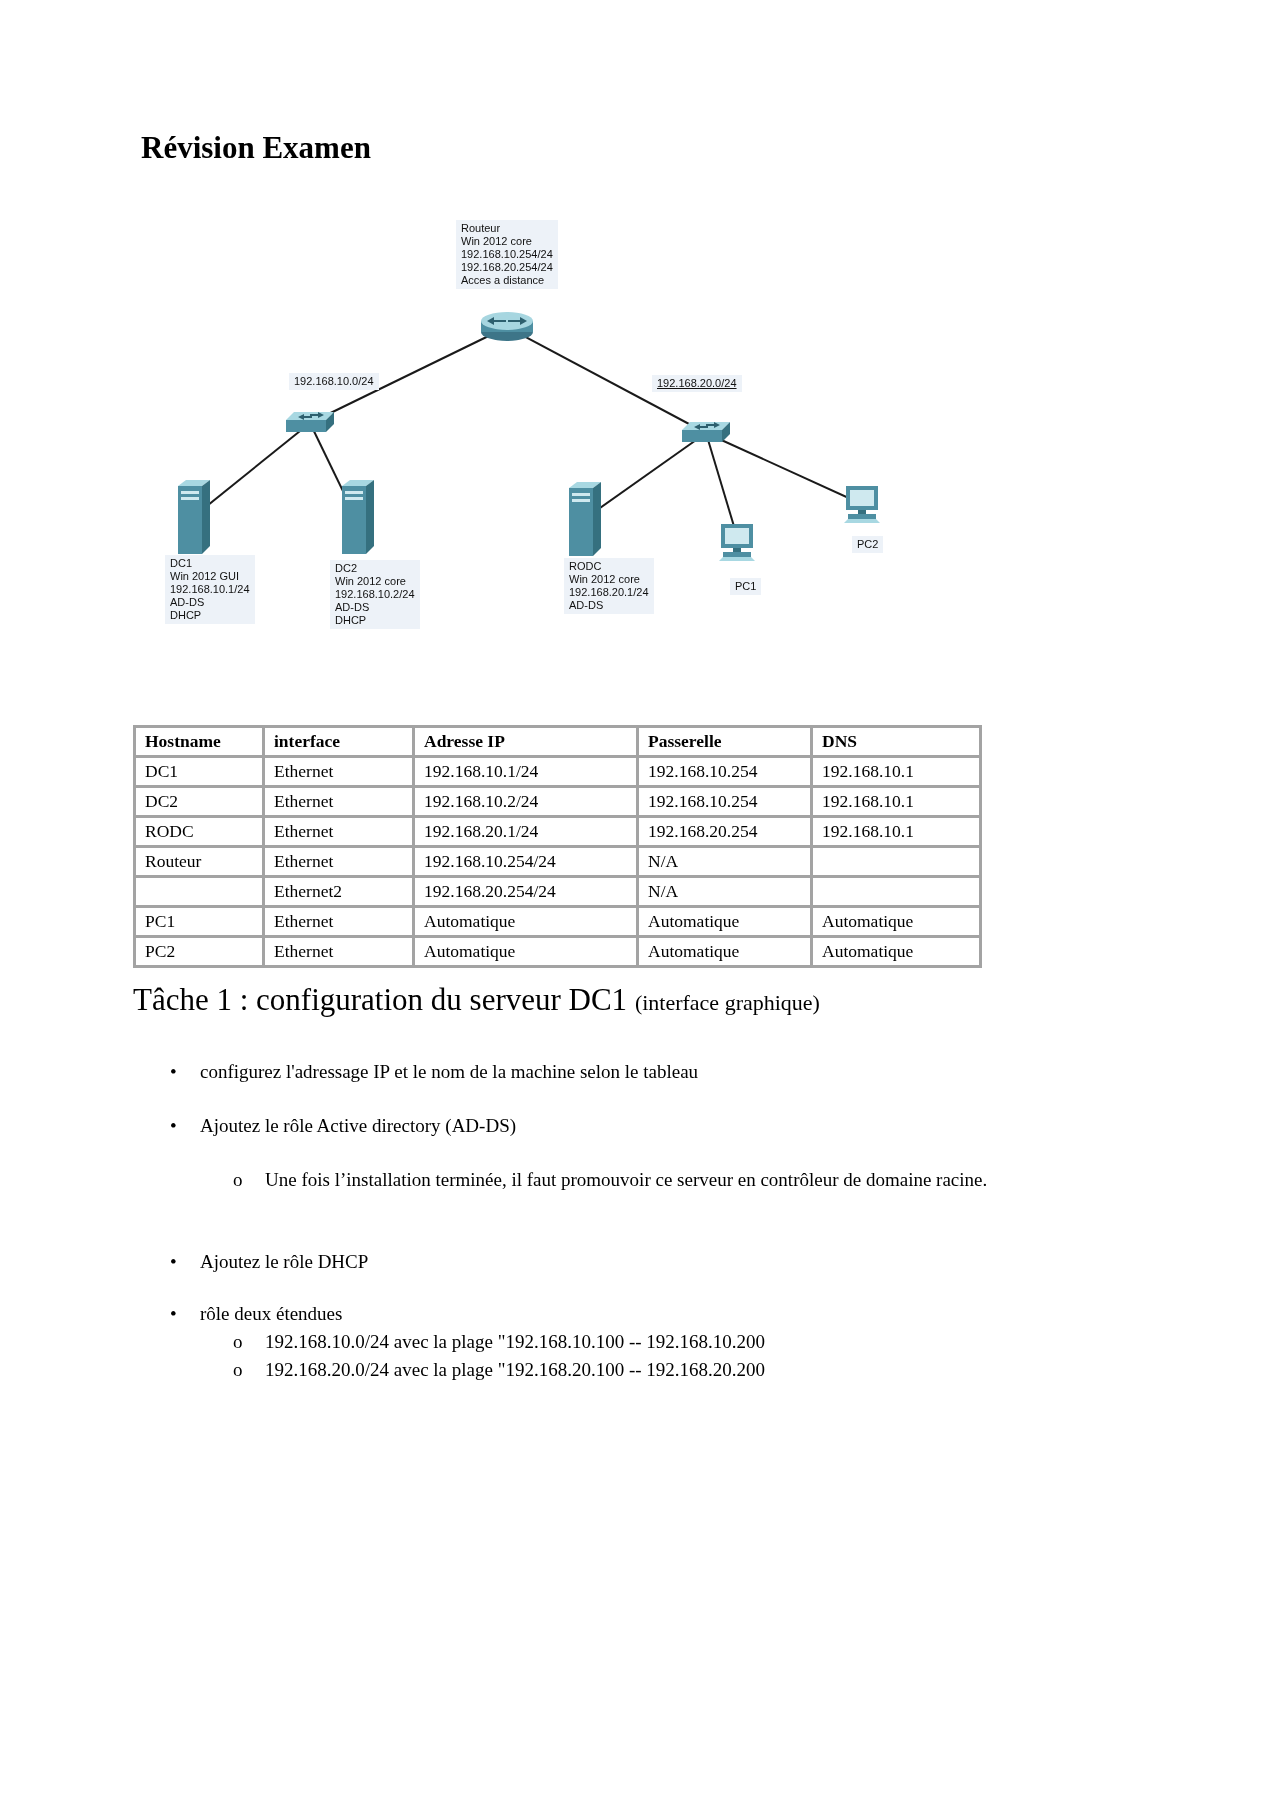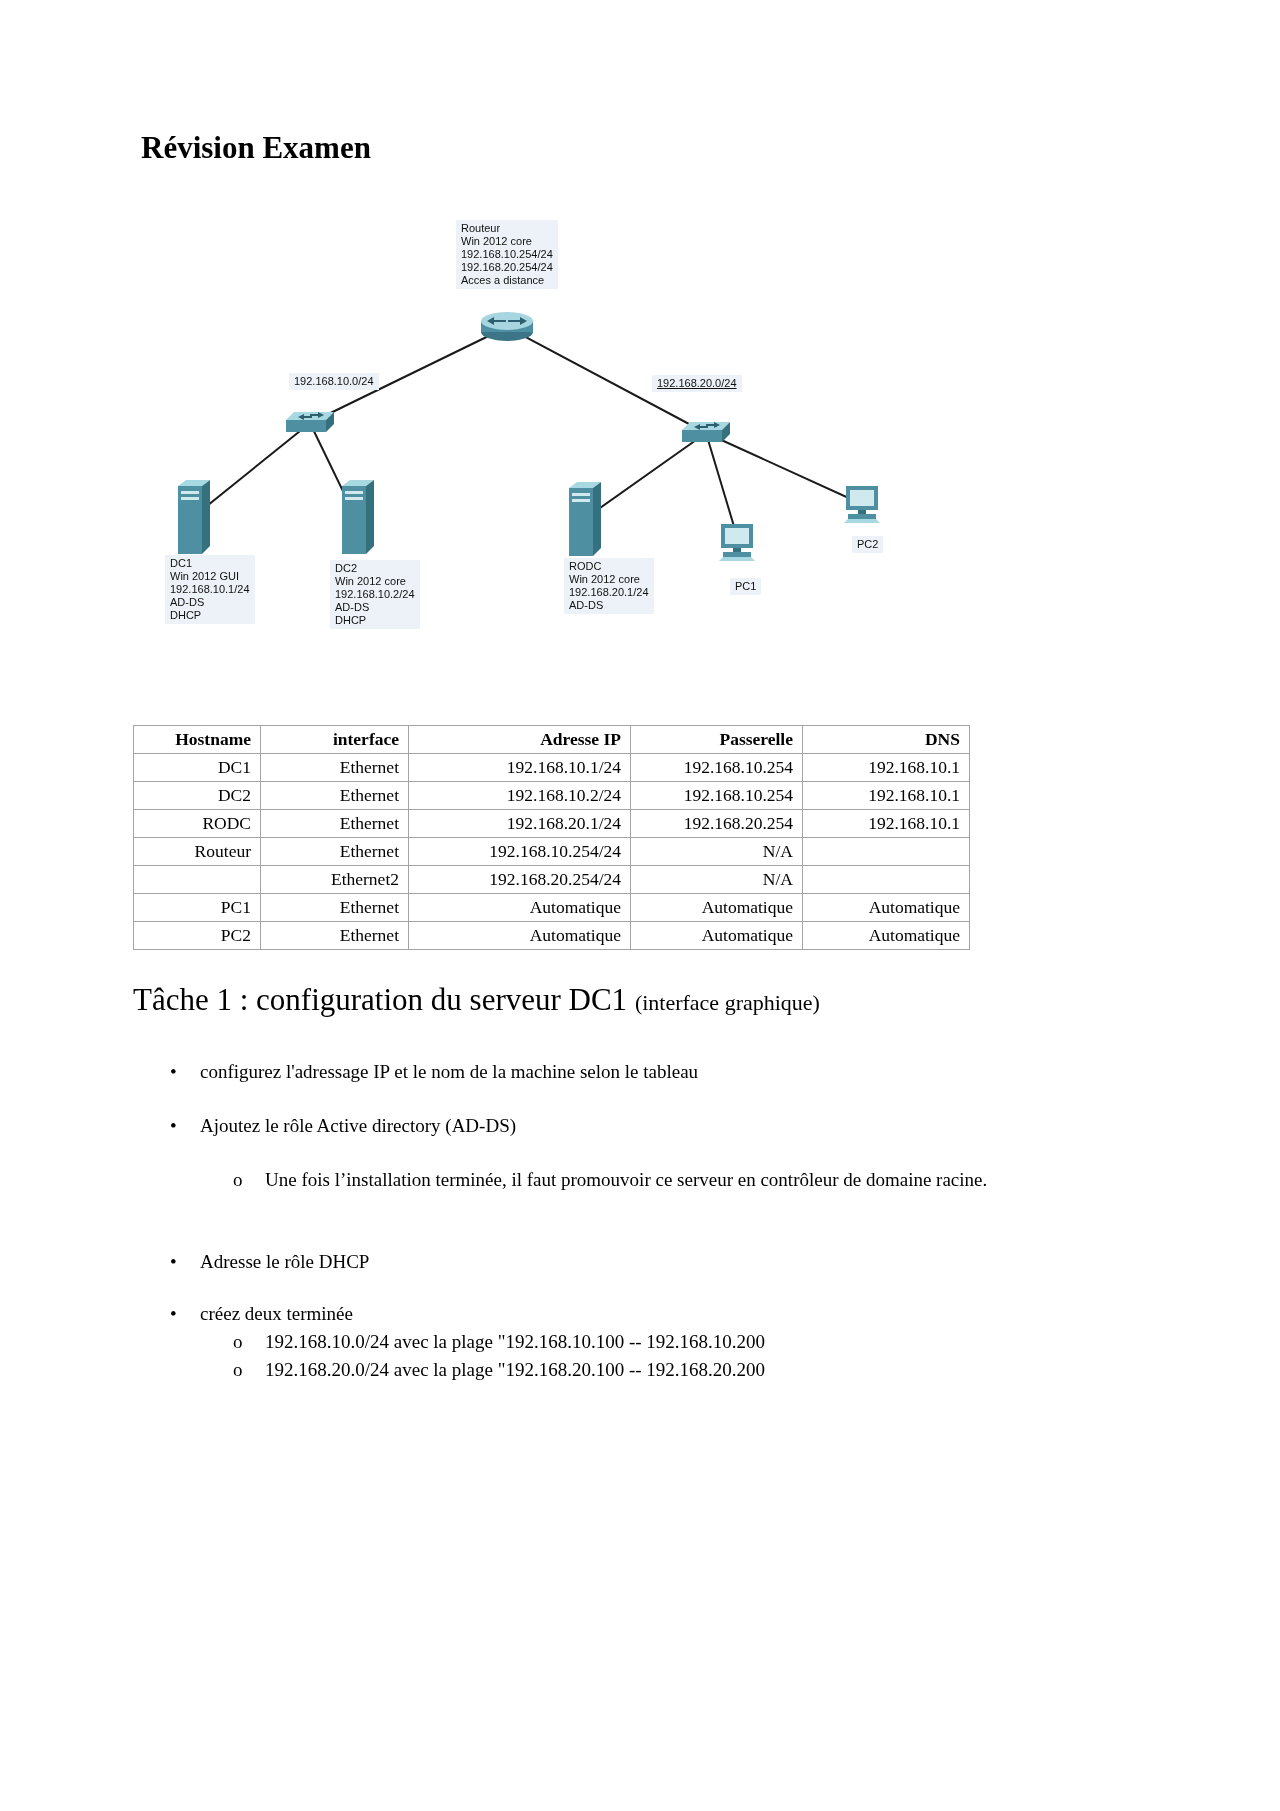--- a/index.html
+++ b/index.html
@@ -19,21 +19,21 @@
     position:absolute; background:#edf2f8; padding:2px 5px;
     font-family:"Liberation Sans", sans-serif; font-size:11px; line-height:13px;
     color:#111; white-space:nowrap;
   }
   
   .net-table {
     position:absolute; left:133px; top:725px; border-collapse:collapse;
     font-size:17.5px;
   }
   .net-table th, .net-table td {
-    border:1px solid #a3a3a3; padding:1px 9px; height:25px; text-align:right;
+    border:3px solid #a3a3a3; padding:1px 9px; height:25px; text-align:left;
     font-weight:normal; vertical-align:middle;
   }
   .net-table th { font-weight:bold; }
   .c0{width:108px}.c1{width:129px}.c2{width:203px}.c3{width:153px}.c4{width:148px}
   
   .task-heading {
     position:absolute; left:133px; top:982px; font-weight:normal; font-size:31px;
   }
   .task-heading .small { font-size:22px; }
   .task-body { position:absolute; left:133px; top:1048px; width:1010px; height:350px; }
@@ -260,26 +260,26 @@
       <span class="tx">Ajoutez le rôle Active directory (AD-DS)</span>
     </div>
 
     <div class="li l2" style="top:118px;">
       <span class="mk">o</span>
       <span class="tx">Une fois l’installation terminée, il faut promouvoir ce serveur en contrôleur de domaine racine.</span>
     </div>
 
     <div class="li l1" style="top:200px;">
       <span class="mk">•</span>
-      <span class="tx">Adresse le rôle DHCP</span>
+      <span class="tx">Ajoutez le rôle DHCP</span>
     </div>
 
     <div class="li l1" style="top:252px;">
       <span class="mk">•</span>
-      <span class="tx">créez deux terminée</span>
+      <span class="tx">rôle deux étendues</span>
     </div>
 
     <div class="li l2" style="top:280px;">
       <span class="mk">o</span>
       <span class="tx">192.168.10.0/24 avec la plage "192.168.10.100 -- 192.168.10.200</span>
     </div>
 
     <div class="li l2" style="top:308px;">
       <span class="mk">o</span>
       <span class="tx">192.168.20.0/24 avec la plage "192.168.20.100 -- 192.168.20.200</span>

